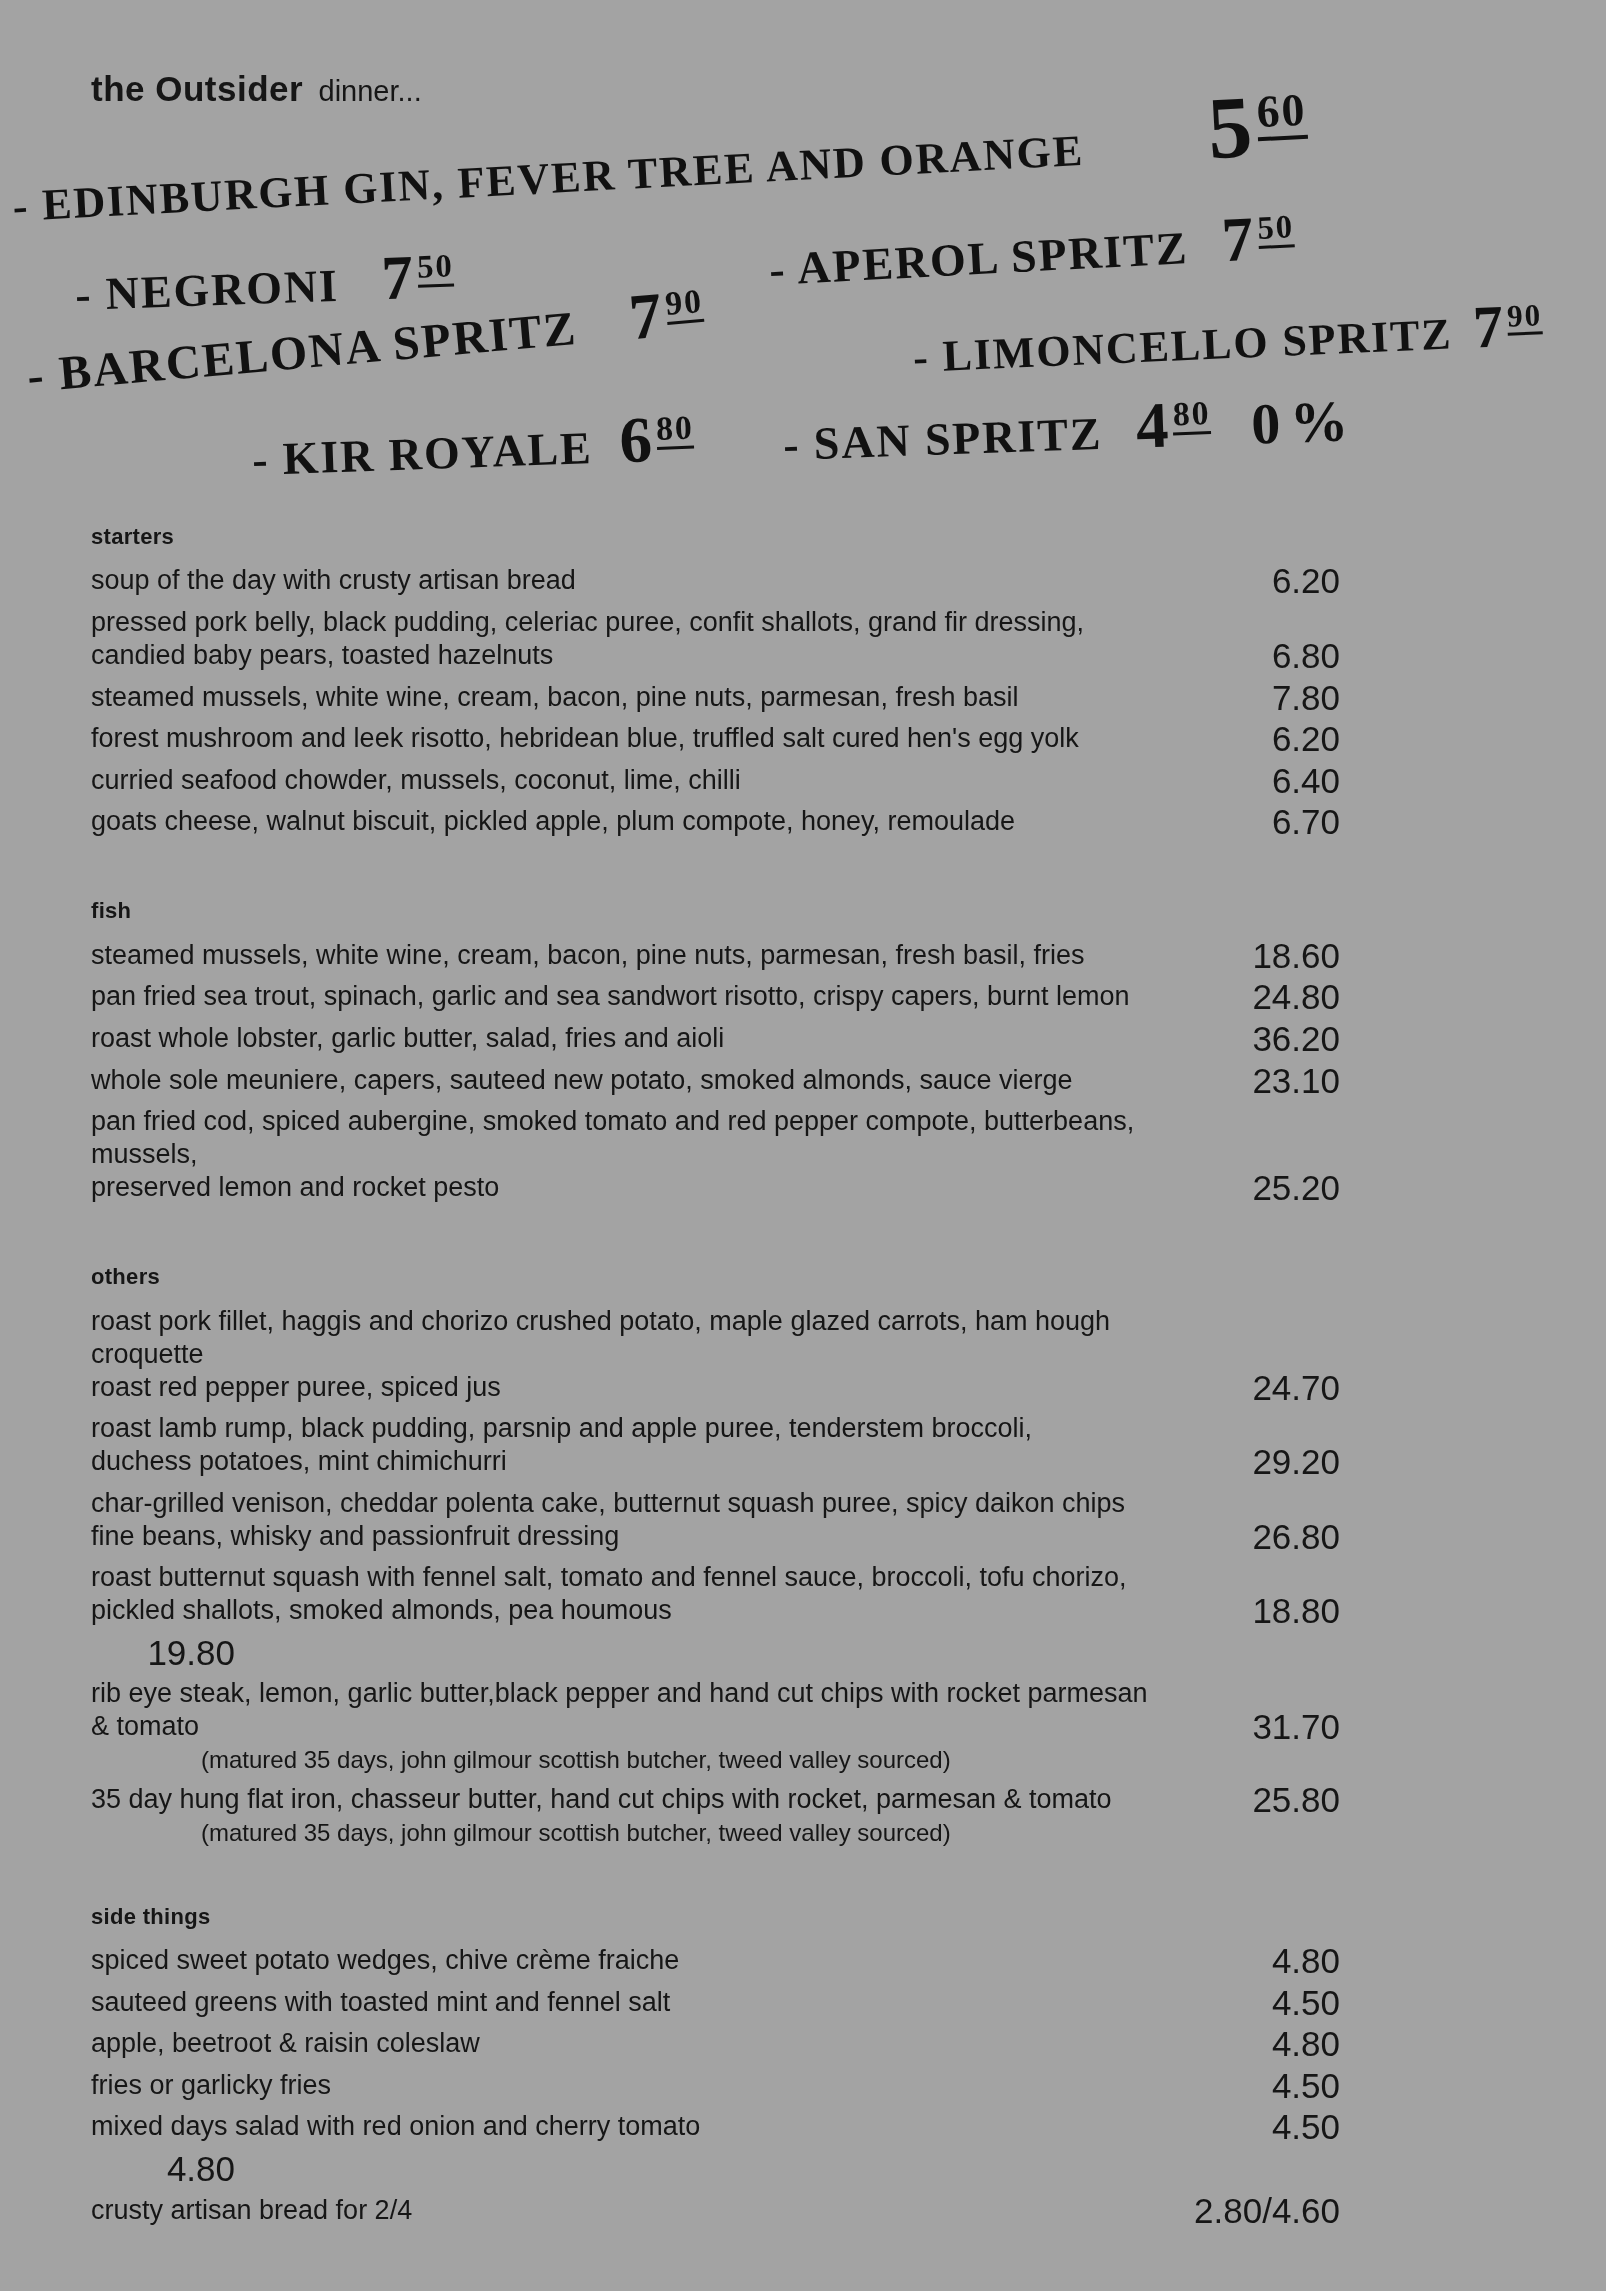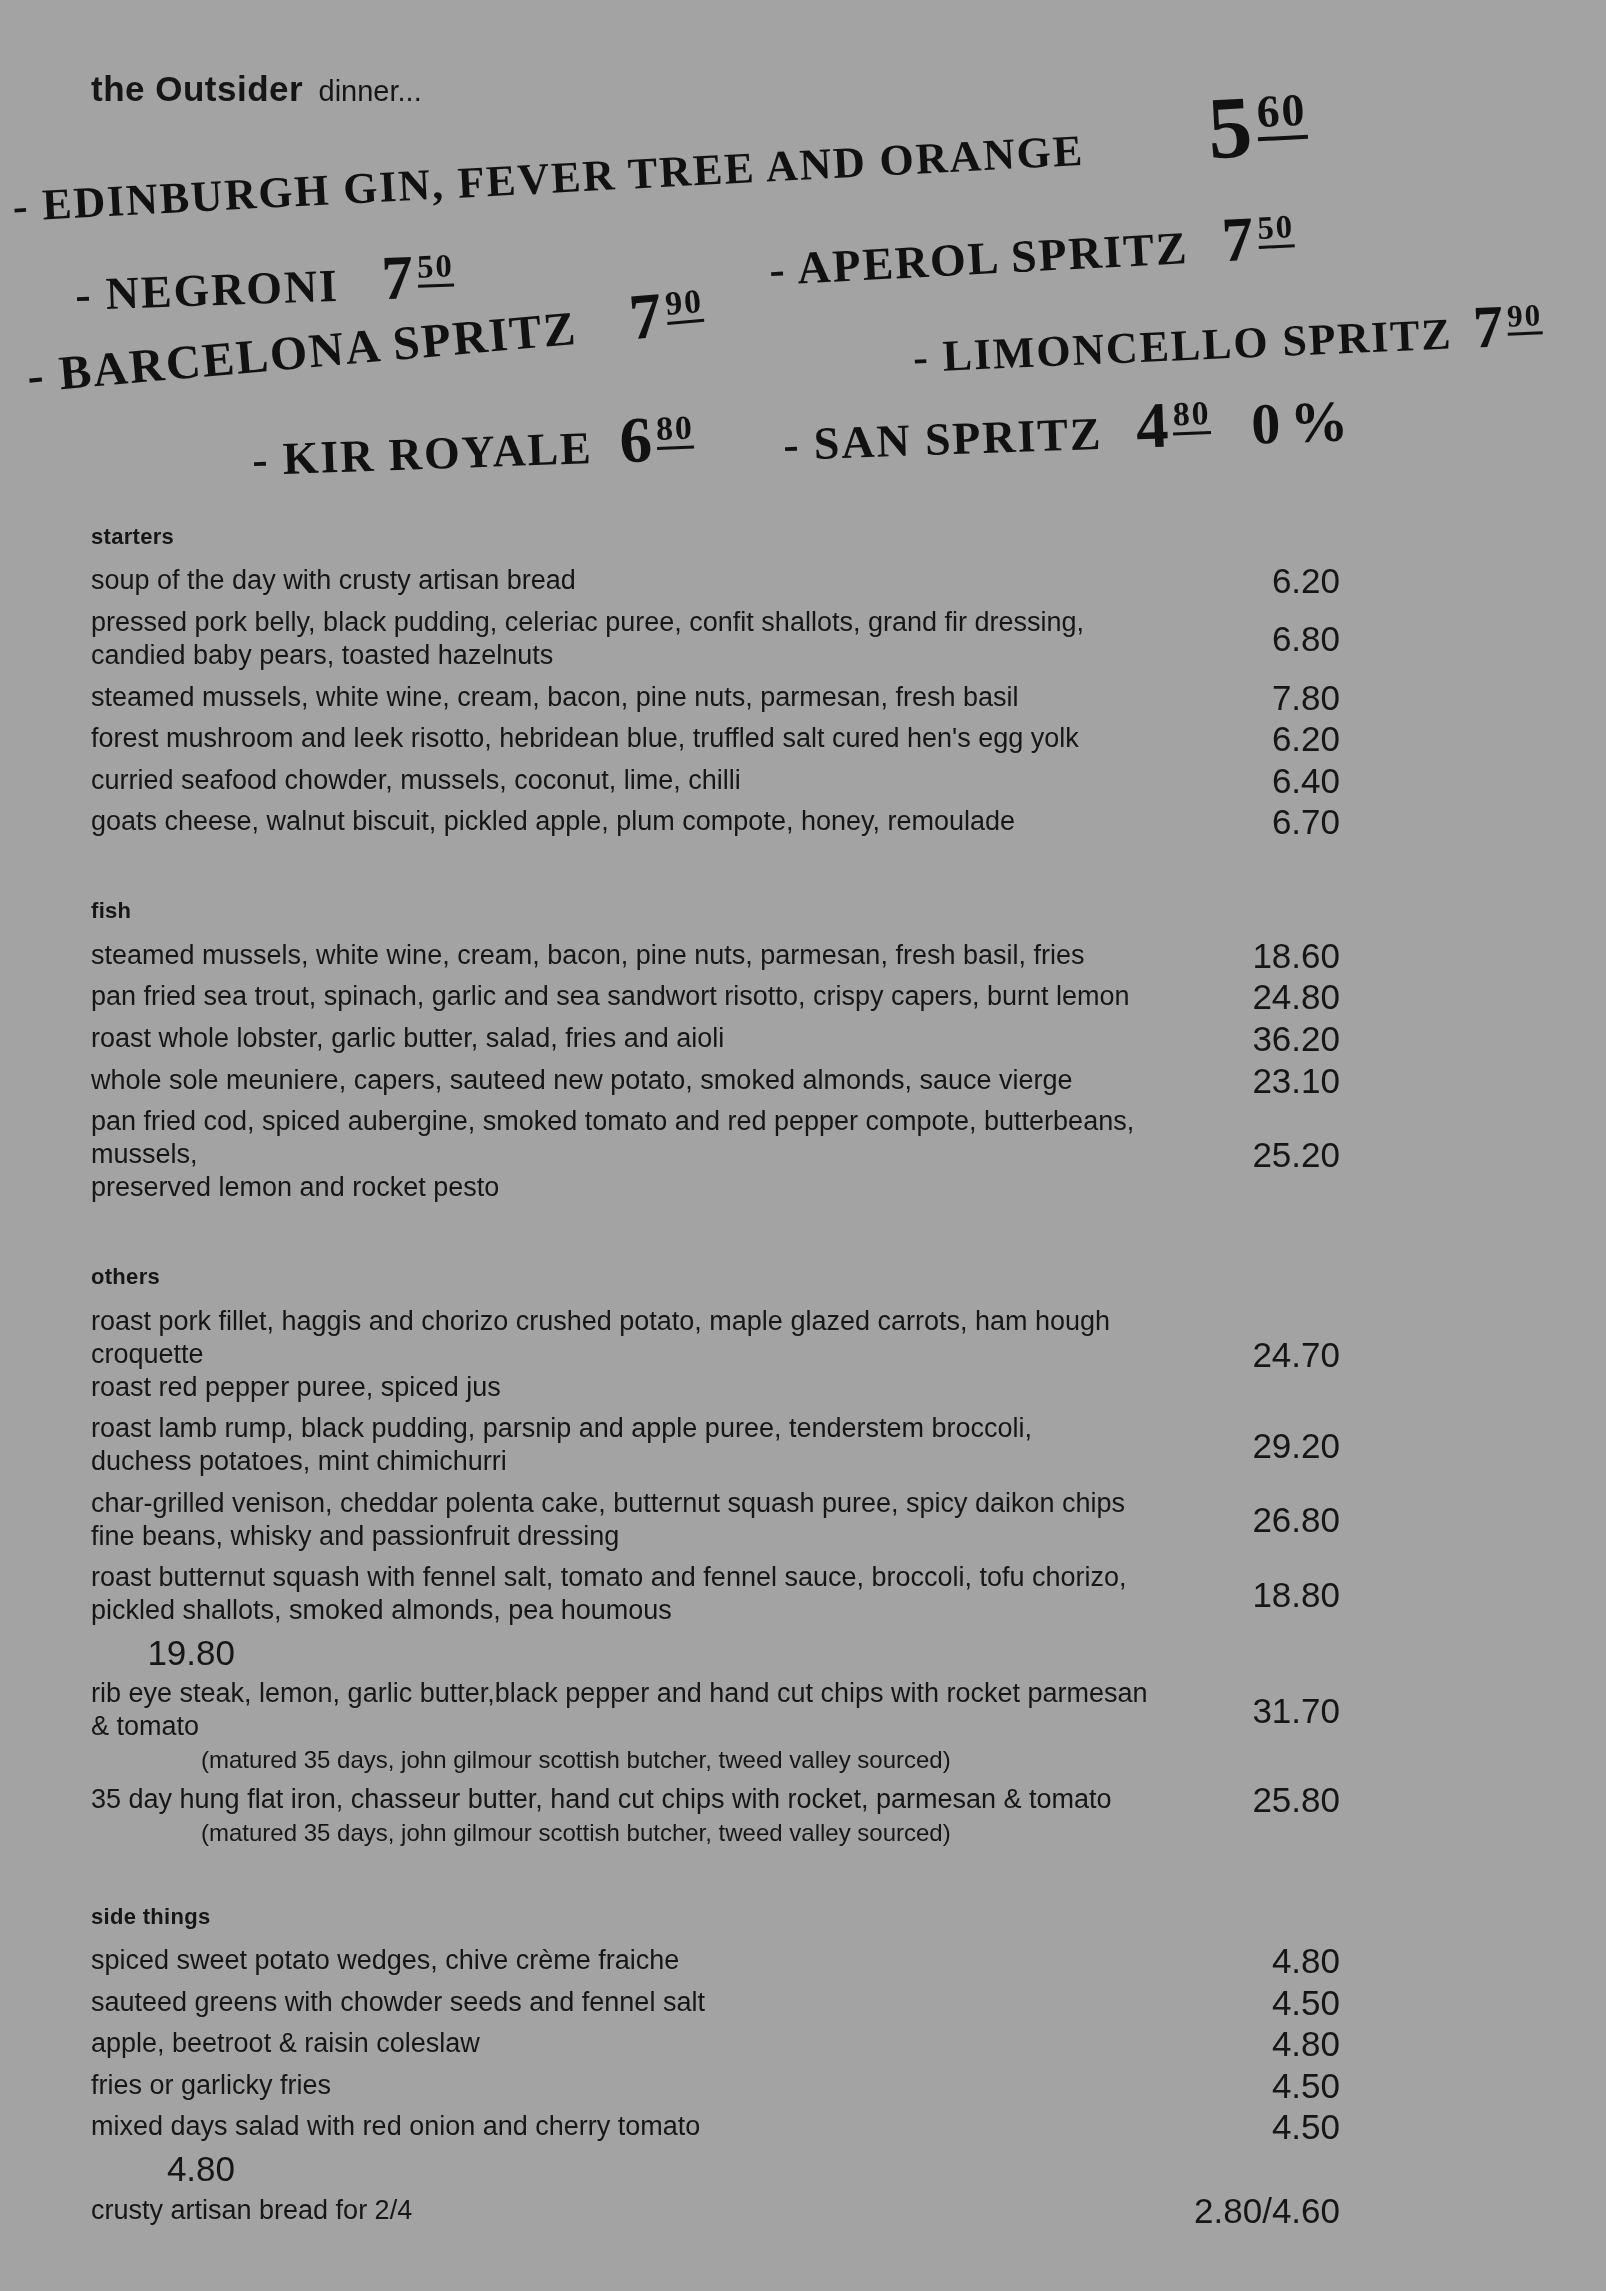--- a/index.html
+++ b/index.html
@@ -60,21 +60,21 @@
 
   
   .content { position: absolute; left: 91px; top: 524px; width: 1249px; }
   .menu-section { margin-bottom: 60px; }
   .section-heading {
     font-size: 22px;
     font-weight: bold;
     margin: 0 0 14.4px 0;
     letter-spacing: 0.3px;
   }
-  .row { display: flex; align-items: center; margin-bottom: 8.6px; }
+  .row { display: flex; align-items: flex-end; margin-bottom: 8.6px; }
   .desc { flex: 1 1 auto; font-size: 27px; line-height: 33px; padding-right: 29px; }
   .price { flex: 0 0 144px; text-align: right; font-size: 35px; line-height: 33px; white-space: nowrap; }
   .note { font-size: 24px; line-height: 23px; margin: -3.8px 0 11.5px 110px; }
 </style>
 </head>
 <body>
 
 <div class="page">
 
   <div class="header">
@@ -189,21 +189,21 @@
           </div>
           <div class="note">(matured 35 days, john gilmour scottish butcher, tweed valley sourced)</div>
         </section>
         <section class="menu-section">
           <h2 class="section-heading">side things</h2>
           <div class="row">
             <div class="desc">spiced sweet potato wedges, chive crème fraiche</div>
             <div class="price">4.80</div>
           </div>
           <div class="row">
-            <div class="desc">sauteed greens with chowder seeds and fennel salt</div>
+            <div class="desc">sauteed greens with toasted mint and fennel salt</div>
             <div class="price">4.50</div>
           </div>
           <div class="row">
             <div class="desc">apple, beetroot &amp; raisin coleslaw</div>
             <div class="price">4.80</div>
           </div>
           <div class="row">
             <div class="desc">fries or garlicky fries</div>
             <div class="price">4.50</div>
           </div>

